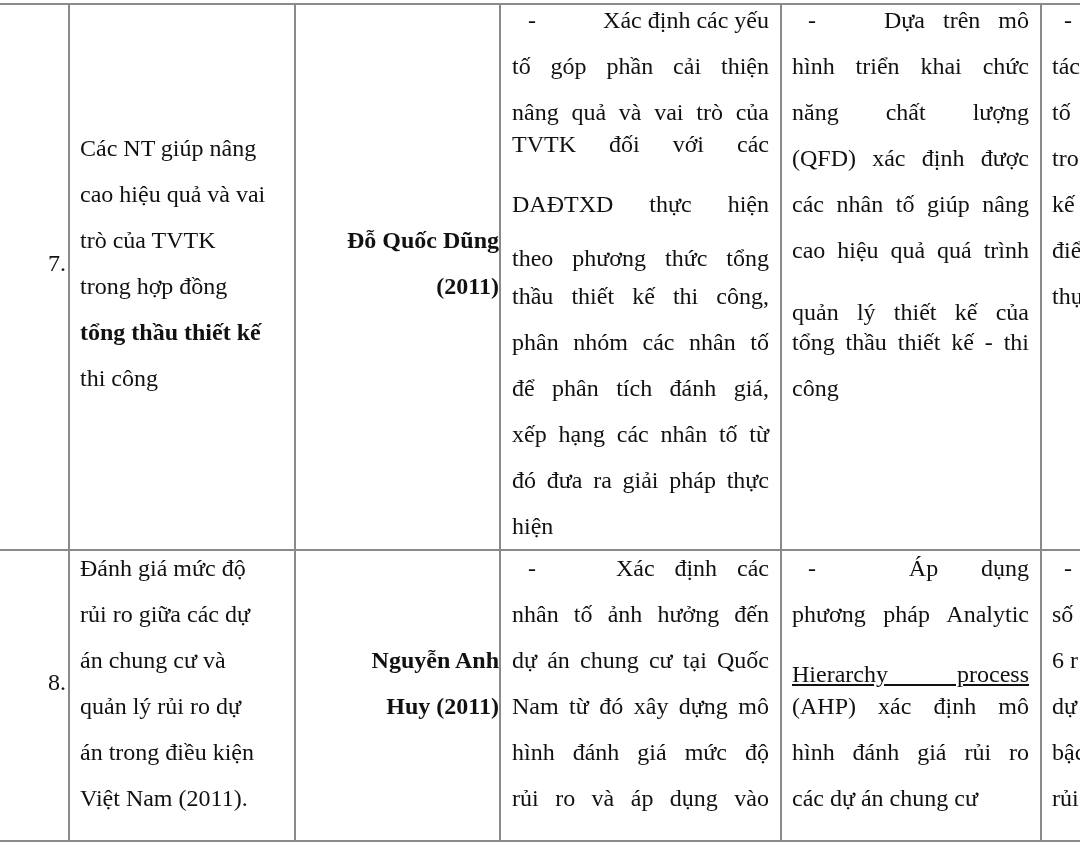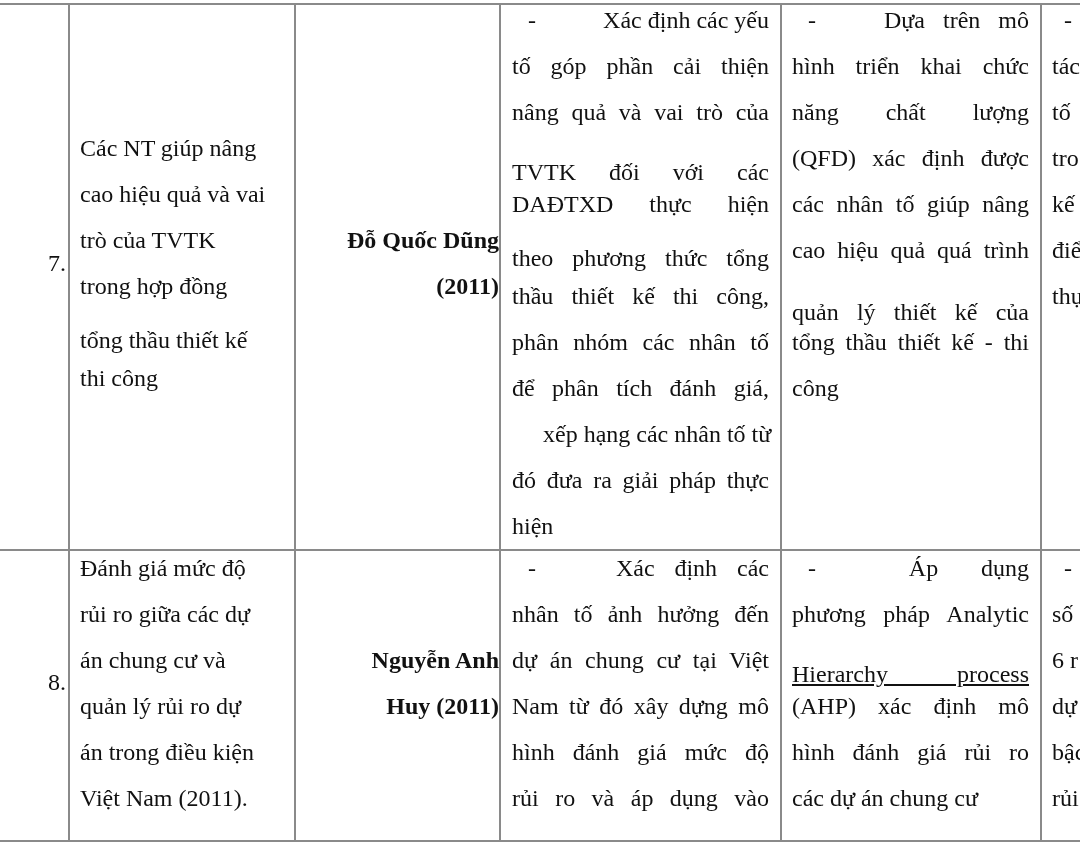--- a/index.html
+++ b/index.html
@@ -38,43 +38,43 @@
   <div class="vline" style="left:780px; top:3px; height:839px;"></div>
   <div class="vline" style="left:1040px; top:3px; height:839px;"></div>
 
   <div class="rownum" style="left:0; width:66px; top:240px;">7.</div>
 
   <div class="cell" style="left:80px; width:210px; top:125px;">
     <div class="line" style="top:0;">Các NT giúp nâng</div>
     <div class="line" style="top:46px;">cao hiệu quả và vai</div>
     <div class="line" style="top:92px;">trò của TVTK</div>
     <div class="line" style="top:138px;">trong hợp đồng</div>
-    <div class="line" style="top:192px;">tổng thầu thiết kế</div>
+    <div class="line" style="top:184px;font-weight:bold;">tổng thầu thiết kế</div>
     <div class="line" style="top:230px;">thi công</div>
   </div>
 
   <div class="cell" style="left:296px; width:203px; top:217px;">
     <div class="line center bold" style="top:0;">Đỗ Quốc Dũng</div>
     <div class="line center bold" style="top:46px;">(2011)</div>
   </div>
 
   <div class="cell" style="left:512px; width:257px; top:-3px;">
     <div class="line dash-line" style="top:0; padding-left:16px;">
         <span>-</span>
         <span>Xác định các yếu</span>
       </div>
     <div class="line justify" style="top:46px;">tố góp phần cải thiện</div>
     <div class="line justify" style="top:92px;">nâng quả và vai trò của</div>
-    <div class="line justify" style="top:152px;">TVTK đối với các</div>
+    <div class="line justify" style="top:124px;">TVTK đối với các</div>
     <div class="line justify" style="top:184px;">DAĐTXD  thực hiện</div>
     <div class="line justify" style="top:238px;">theo phương thức tổng</div>
     <div class="line justify" style="top:276px;">thầu thiết kế thi công,</div>
     <div class="line justify" style="top:322px;">phân nhóm các nhân tố</div>
     <div class="line justify" style="top:368px;">để phân tích đánh giá,</div>
-    <div class="line justify" style="top:414px;margin-left:31px;">xếp hạng các nhân tố từ</div>
+    <div class="line justify" style="top:414px;">xếp hạng các nhân tố từ</div>
     <div class="line justify" style="top:460px;">đó đưa ra giải  pháp thực</div>
     <div class="line" style="top:506px;">hiện</div>
   </div>
 
   <div class="cell" style="left:792px; width:237px; top:-3px;">
     <div class="line dash-line" style="top:0; padding-left:16px;">
         <span>-</span>
         <span>Dựa&nbsp;&nbsp;&nbsp;trên&nbsp;&nbsp;&nbsp;mô</span>
       </div>
     <div class="line justify" style="top:46px;">hình triển khai chức</div>
@@ -114,21 +114,21 @@
   </div>
 
   <div class="cell" style="left:512px; width:257px; top:545px;">
     <div class="line dash-line" style="top:0; padding-left:16px;">
         <span>-</span>
         <span style="margin-left:60px;">Xác</span>
         <span>định</span>
         <span>các</span>
       </div>
     <div class="line justify" style="top:46px;">nhân tố ảnh hưởng đến</div>
-    <div class="line justify" style="top:92px;">dự án chung cư tại Việt</div>
+    <div class="line justify" style="top:92px;">dự án chung cư tại Quốc</div>
     <div class="line justify" style="top:138px;">Nam từ đó xây dựng mô</div>
     <div class="line justify" style="top:184px;">hình đánh giá mức độ</div>
     <div class="line justify" style="top:230px;">rủi ro và áp dụng vào</div>
   </div>
 
   <div class="cell" style="left:792px; width:237px; top:545px;">
     <div class="line dash-line" style="top:0; padding-left:16px;">
         <span>-</span>
         <span style="margin-left:50px;">Áp</span>
         <span>dụng</span>

